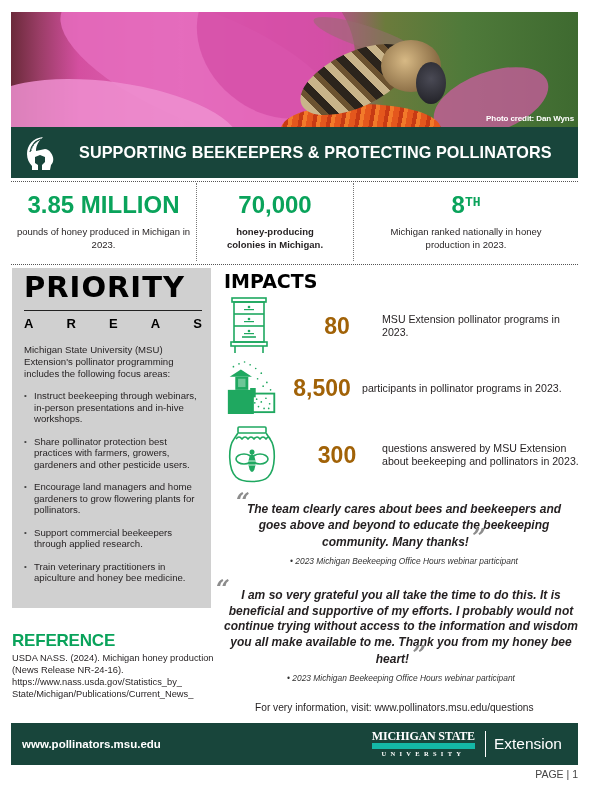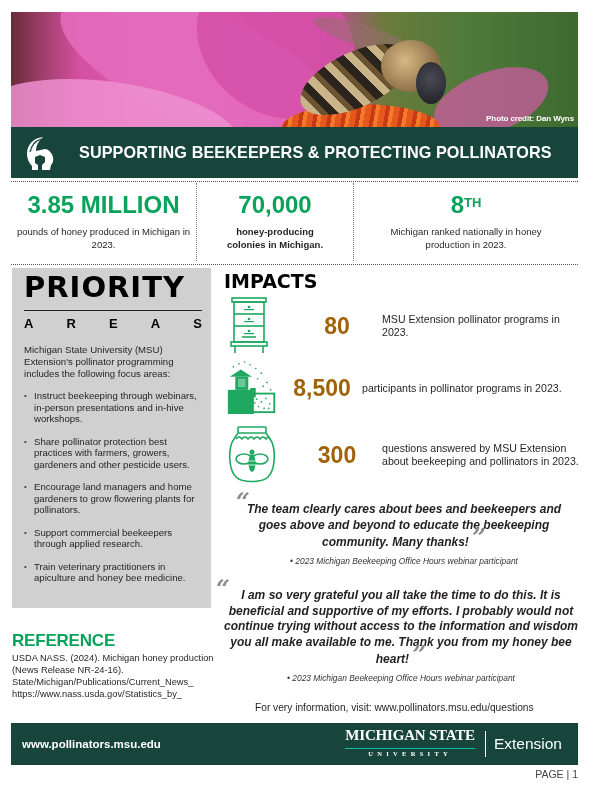--- a/index.html
+++ b/index.html
@@ -34,21 +34,21 @@
       display: flex; align-items: center; }
     .banner .logo { width: 34px; height: 36px; margin-left: 12px; }
     .banner .title { margin-left: 22px; color: #fff; font-weight: bold; font-size: 16.2px; letter-spacing: .1px; }
 
     .dotline { position: absolute; height: 0; border-top: 1px dotted #555; }
 
     
     .stats { position: absolute; left: 11px; top: 183px; width: 567px; height: 78px; display: flex; }
     .stat { flex: 0 0 auto; text-align: center; position: relative; }
     .stat .num { color: #0aa35b; font-weight: bold; font-size: 24px; line-height: 30px; margin-top: 7px; }
-    .stat .num sup { font-size: 13px; vertical-align: top; position: relative; top: -2px; }
+    .stat .num sup { font-size: 13px; vertical-align: top; position: relative; top: -2px; font-family: Liberation Mono, monospace; }
     .stat .lbl { font-size: 9.5px; line-height: 12.5px; color: #231f20; margin-top: 6px; }
     .stat.s1 { width: 185px; }
     .stat.s2 { width: 157px; border-left: 1px dotted #777; }
     .stat.s3 { width: 225px; border-left: 1px dotted #777; }
 
     
     .priority { position: absolute; left: 12px; top: 268px; width: 199px; height: 340px; background: #d0d0d0; padding: 4px 10px 0 12px; }
     .priority .big { font-family: "DejaVu Sans", sans-serif; font-weight: bold; font-size: 29px; color: #000; letter-spacing: 1px; line-height: 30px; }
     .priority .rule { height: 0; border-top: 1px solid #222; margin: 8px 0 5px 0; width: 178px; }
     .priority .areas { display: flex; justify-content: space-between; width: 178px; font-weight: bold; font-size: 13px; color: #000; }
@@ -83,21 +83,21 @@
     .q1 { left: 234px; top: 502px; width: 340px; }
     .q2 { left: 216px; top: 588px; width: 370px; }
     .openmark { position: absolute; }
     .more { position: absolute; left: 255px; top: 702px; font-size: 10.2px; color: #231f20; }
 
     
     .footer { position: absolute; left: 11px; top: 723px; width: 567px; height: 42px; background: #18453b; display: flex; align-items: center; }
     .footer .url { color: #fff; font-weight: bold; font-size: 11.5px; margin-left: 11px; }
     .footer .msu { margin-left: auto; display: flex; align-items: center; color: #fff; margin-right: 16px; }
     .footer .msu .word { text-align: center; font-family: "Liberation Serif", serif; }
-    .footer .msu .ms { font-size: 15px; font-weight: bold; line-height: 11px; border-bottom: 1px solid #14b8a6; padding-bottom: 7px; letter-spacing: -.2px; }
+    .footer .msu .ms { font-size: 12px; font-weight: bold; line-height: 11px; border-bottom: 6px solid #14b8a6; padding-bottom: 1px; letter-spacing: -.2px; }
     .footer .msu .uni { font-size: 6.5px; font-weight: bold; letter-spacing: 4.3px; line-height: 9px; }
     .footer .msu .sep { width: 1px; height: 26px; background: #fff; margin: 0 8px 0 10px; }
     .footer .msu .ext { font-size: 15.5px; font-family: "Liberation Sans", sans-serif; }
     .page { position: absolute; right: 22px; top: 768px; font-size: 10.5px; color: #444; }
   </style>
 </head>
 <body>
 
 <div class="hero">
   <div class="petal p2"></div>
@@ -157,22 +157,22 @@
     <li>Encourage land managers and home gardeners to grow flowering plants for pollinators.</li>
     <li>Support commercial beekeepers through applied research.</li>
     <li>Train veterinary practitioners in apiculture and honey bee medicine.</li>
   </ul>
 </div>
 
 <div class="reference">
   <div class="h">REFERENCE</div>
   <div class="t">USDA NASS. (2024). Michigan honey production (News Release NR-24-16).</div>
   <div class="t" style="margin-top:0;">
+    <div>https://www.nass.usda.gov/Statistics_by_</div>
     <div>State/Michigan/Publications/Current_News_</div>
-    <div>https://www.nass.usda.gov/Statistics_by_</div>
   </div>
 </div>
 
 <div class="impacts-title">IMPACTS</div>
 
 <div class="impact i1">
   <svg class="ico" viewBox="0 0 52 60">
     <g fill="none" stroke="#1fa860" stroke-width="1.6">
       <rect x="6" y="2" width="34" height="4"></rect>
       <rect x="8" y="6" width="30" height="40"></rect>

